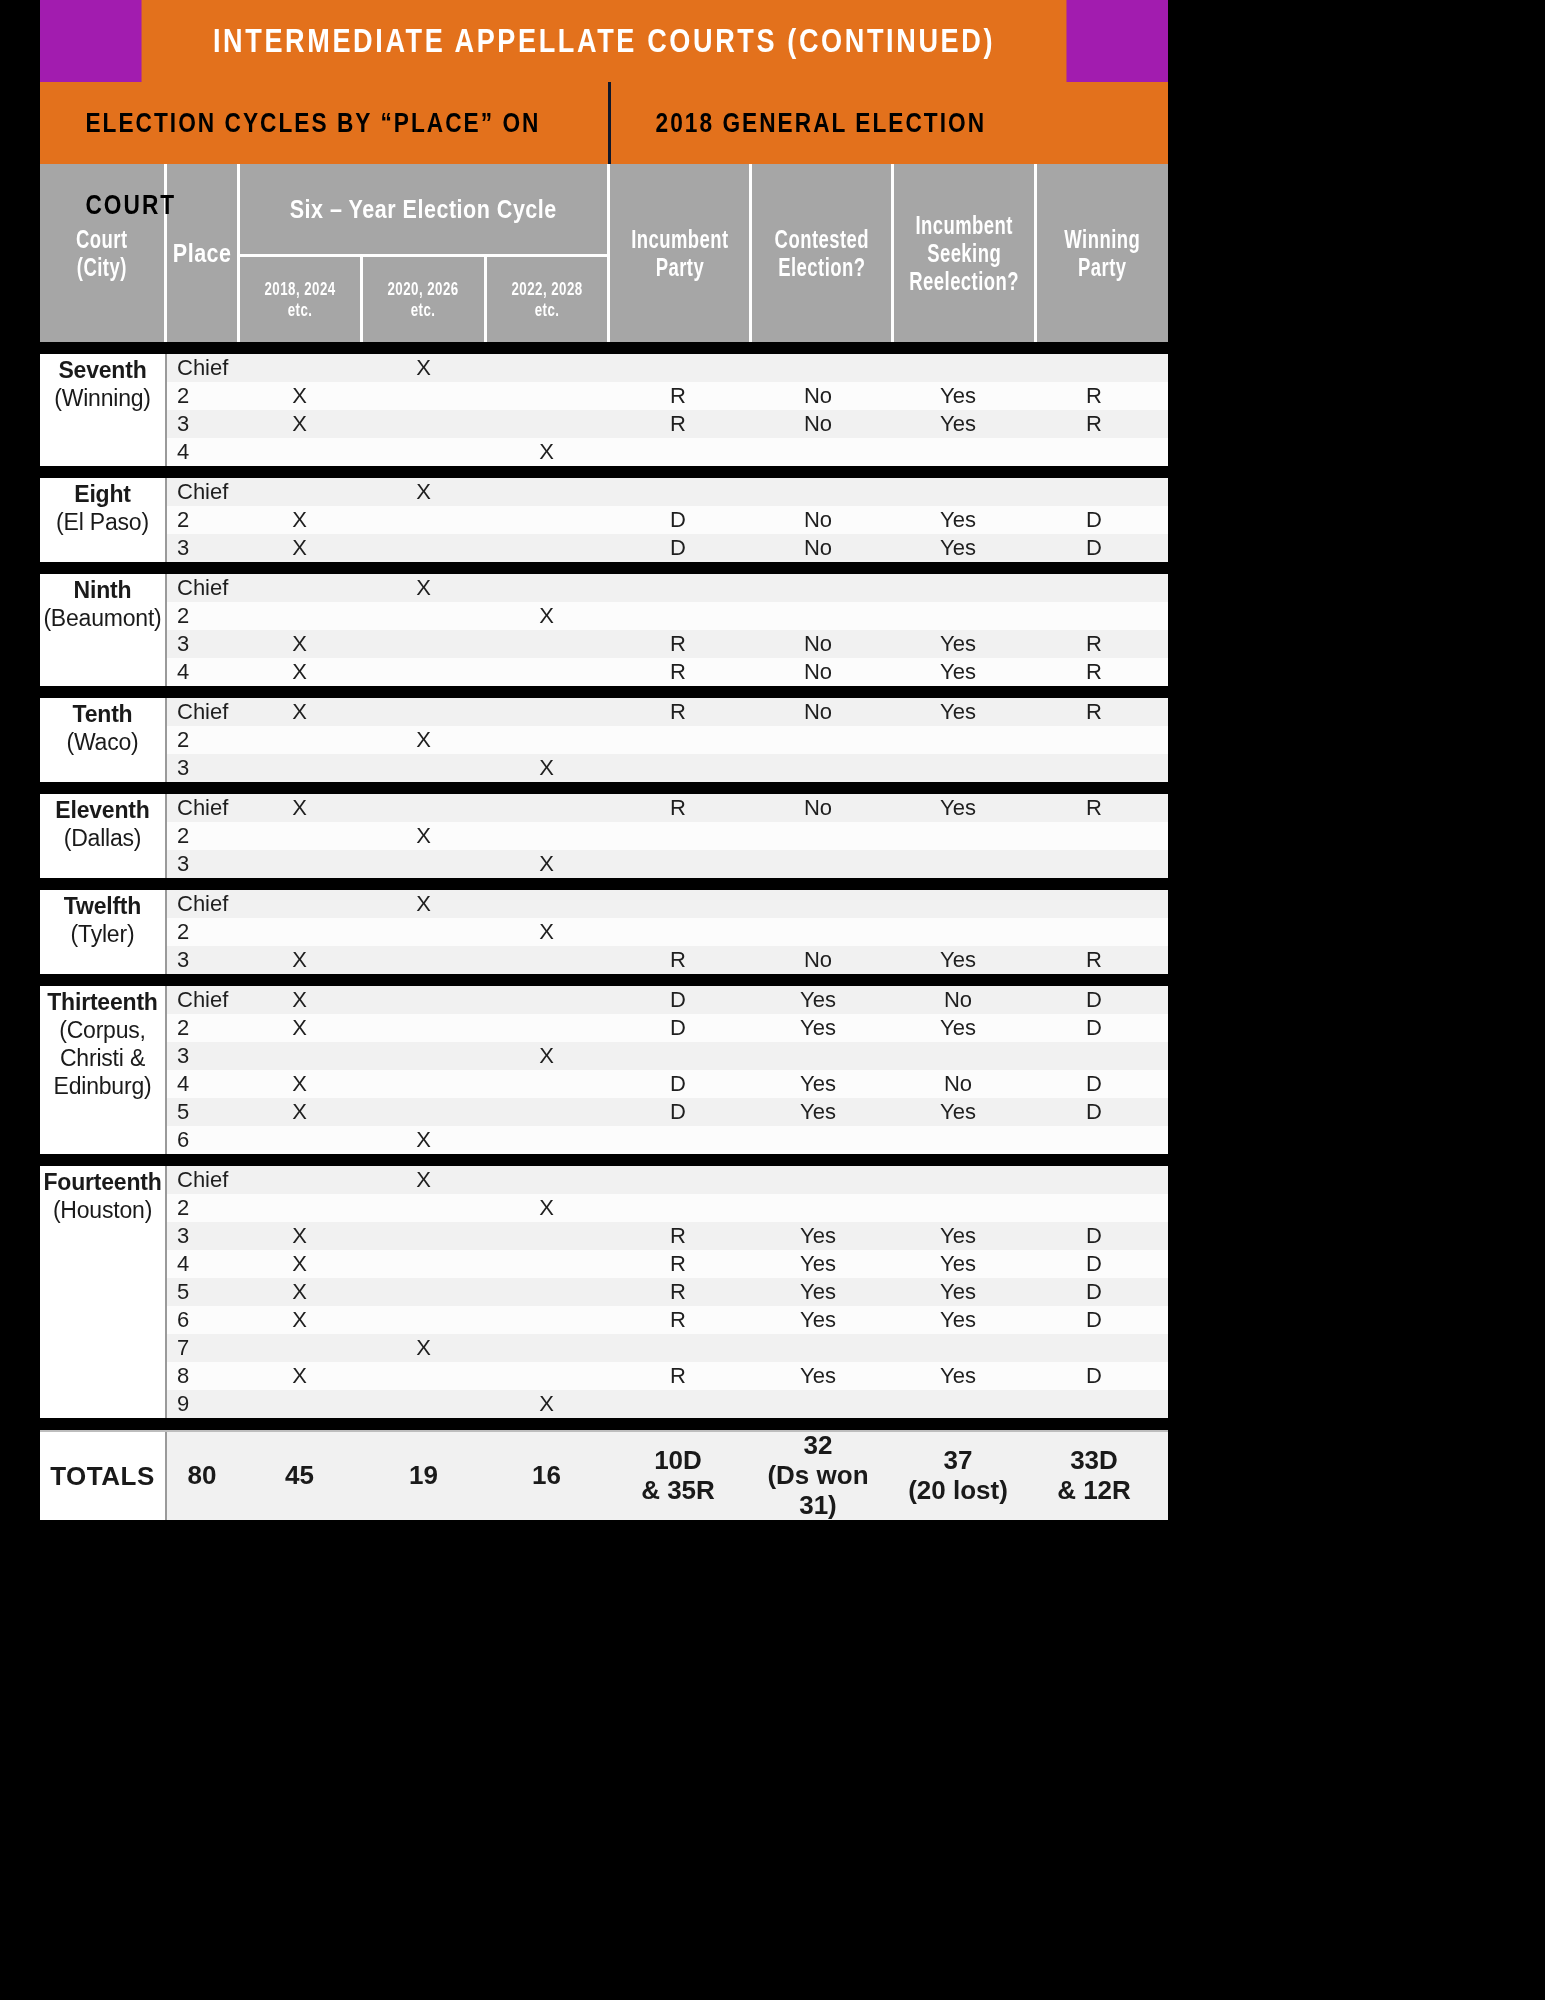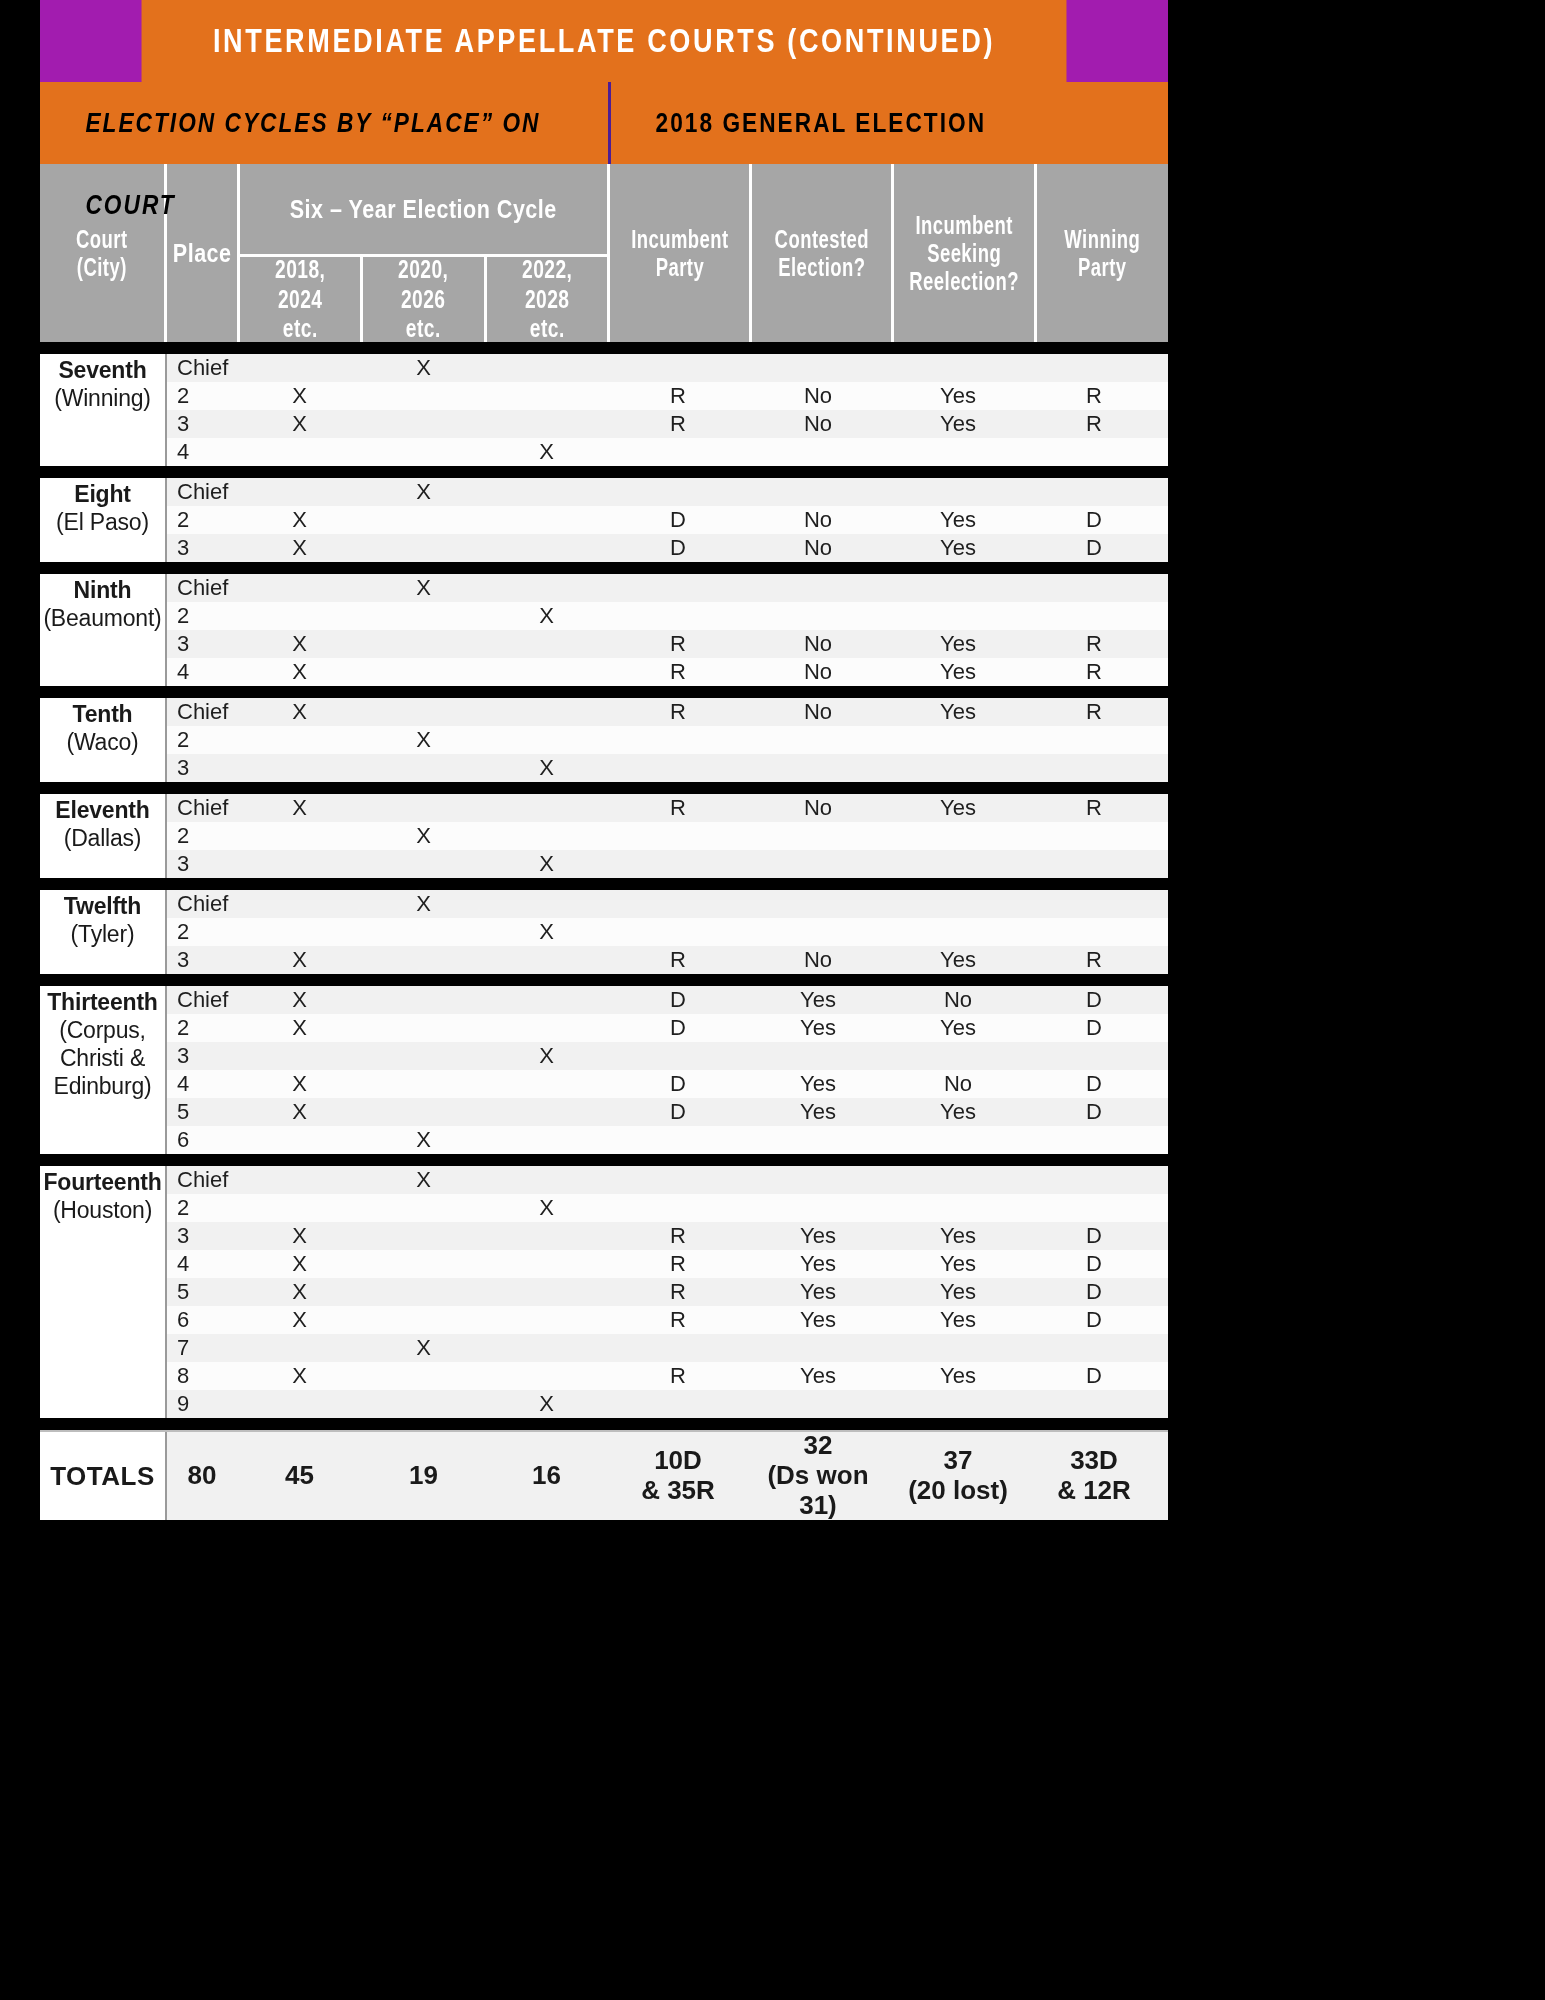--- a/index.html
+++ b/index.html
@@ -8,41 +8,41 @@
   #sheet{position:absolute;left:40px;top:0;width:1128px;background:#a21caf;}
 
   
   .banner{background:#E3711C;color:#fff;text-align:center;
           font-family:"Liberation Sans Narrow","Liberation Sans",sans-serif;
           font-weight:bold;letter-spacing:2.5px;
           transform:scaleX(.82);transform-origin:center center;white-space:nowrap;}
   #title-banner{height:82px;line-height:82px;font-size:33px;letter-spacing:3.2px;}
   .sub-banner-row{display:flex;background:#E3711C;height:82px;}
   .sub-banner{flex:0 0 auto;height:82px;line-height:82px;display:block;}
-  #banner-left{width:568px;border-right:3px solid #4c1d95;font-style:italic;}
+  #banner-left{width:568px;border-right:3px solid #0f172a;}
   #banner-right{width:557px;}
   .sub-banner span{display:block;font-size:27px;letter-spacing:2.4px;
                    font-family:"Liberation Sans Narrow","Liberation Sans",sans-serif;
                    font-weight:bold;transform:scaleX(.84);}
 
   
   #hdr{display:flex;height:178px;background:#A6A6A6;}
   .hcell{background:#A6A6A6;color:#fff;font-weight:bold;text-align:center;
          display:flex;align-items:center;justify-content:center;
          font-family:"Liberation Sans Narrow","Liberation Sans",sans-serif;
          font-size:25px;line-height:1.12;box-sizing:border-box;}
   .hcell span{display:block;transform:scaleX(.86);letter-spacing:.6px;}
   .vline{width:3px;background:#fff;flex:0 0 3px;}
   #h-court{width:125px;}
   #h-place{width:70px;}
   #h-cycle{width:370px;flex-direction:column;}
   #h-cycle-title{height:90px;display:flex;align-items:center;justify-content:center;width:100%;}
   #h-cycle-sub{height:88px;display:flex;width:100%;border-top:3px solid #fff;box-sizing:border-box;}
   .h-year{flex:1;display:flex;align-items:center;justify-content:center;
-          font-size:26px;line-height:1.15;padding:0 4px;box-sizing:border-box;}
+          font-size:18px;line-height:1.15;padding:0 4px;box-sizing:border-box;}
   #h-incparty{width:140px;}
   #h-contested{width:140px;}
   #h-seeking{width:140px;}
   #h-winning{width:132px;}
 
   
   .gap{height:12px;background:#000;}
   .group{display:flex;background:#fff;}
   .court-cell{width:125px;flex:0 0 125px;background:#fff;color:#1a1a1a;
               text-align:center;padding-top:2px;box-sizing:border-box;

